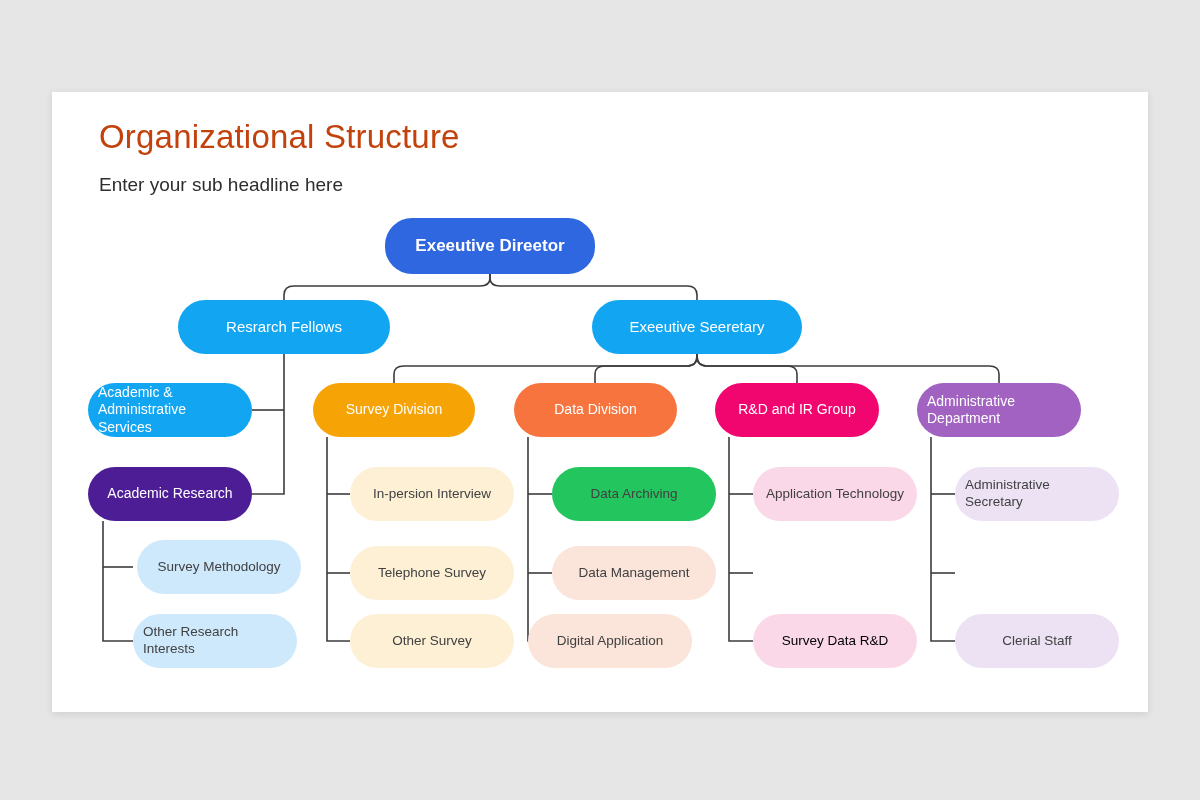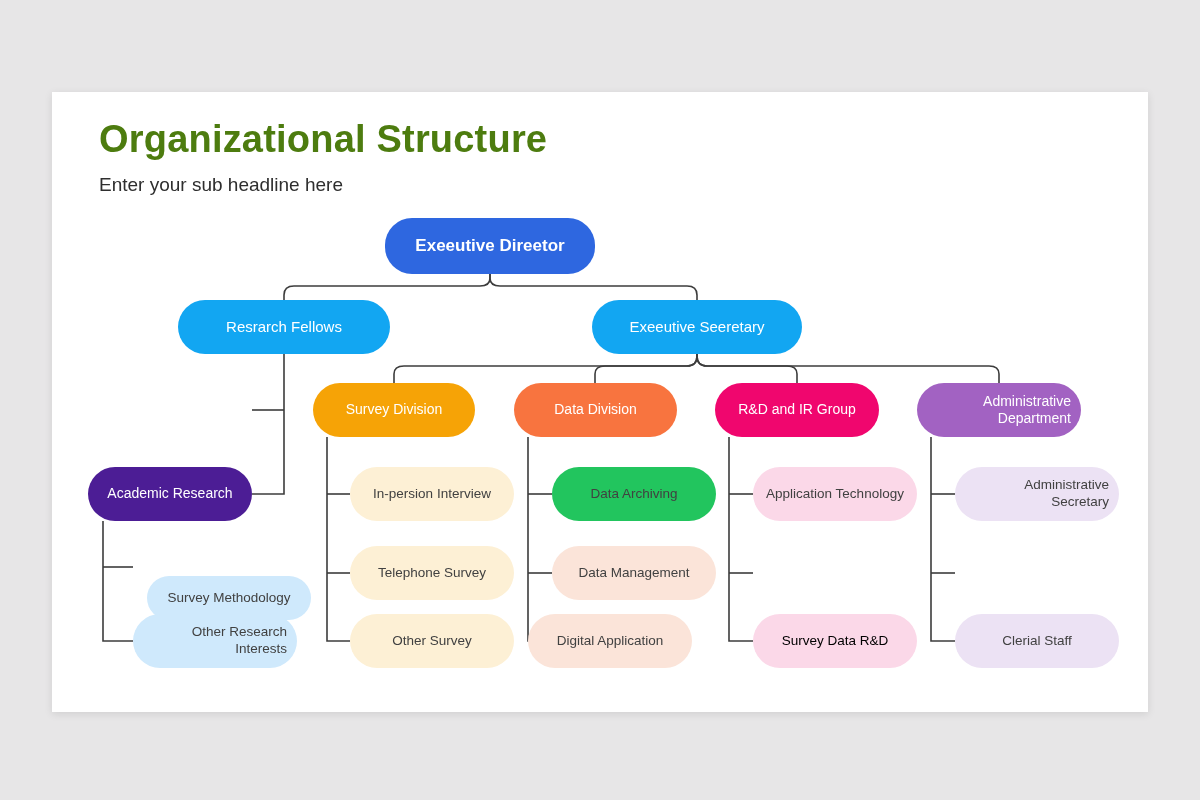--- a/index.html
+++ b/index.html
@@ -6,46 +6,46 @@
   html,body { width:1200px; height:800px; overflow:hidden; }
   body { font-family:"Liberation Sans", sans-serif; background:#e7e6e7; position:relative; }
 
   .card {
     position:absolute; left:52px; top:92px; width:1096px; height:620px;
     background:#ffffff; box-shadow:0 2px 8px rgba(0,0,0,0.10);
   }
 
   .page-title {
     position:absolute; left:47px; top:26px;
-    font-size:38px; font-weight:700; letter-spacing:0.2px; color:#4d7c0f;
+    font-size:33px; font-weight:400; letter-spacing:0.2px; color:#c2410c;
   }
   .page-subtitle {
     position:absolute; left:47px; top:82px;
     font-size:19px; font-weight:400; color:#2e2e2e;
   }
 
   svg.connectors { position:absolute; left:0; top:0; width:1096px; height:620px; }
   svg.connectors path { fill:none; stroke:#3c3c3c; stroke-width:1.6; }
 
   .node {
     position:absolute; display:flex; align-items:center; justify-content:center;
-    text-align:right; border-radius:27px; line-height:1.25; padding:4px 10px;
+    text-align:left; border-radius:27px; line-height:1.25; padding:4px 10px;
   }
   .lv1 { font-size:17px; font-weight:bold; }
   .lv2 { font-size:15px; font-weight:400; }
   .lv3 { font-size:14px; font-weight:400; }
   .leaf { font-size:13.5px; font-weight:400; }
 
   
   #n0  { left:333px; top:126px; width:210px; height:56px; }
   #n1  { left:126px; top:208px; width:212px; height:54px; }
   #n2  { left:540px; top:208px; width:210px; height:54px; }
   #n3  { left:36px;  top:291px; width:164px; height:54px; }
   #n4  { left:36px;  top:375px; width:164px; height:54px; }
-  #n5  { left:95px;  top:448px; width:164px; height:44px;margin-top:36px; }
+  #n5  { left:85px;  top:448px; width:164px; height:54px; }
   #n6  { left:81px;  top:522px; width:164px; height:54px; }
   #n7  { left:261px; top:291px; width:162px; height:54px; }
   #n8  { left:298px; top:375px; width:164px; height:54px; }
   #n9  { left:298px; top:454px; width:164px; height:54px; }
   #n10 { left:298px; top:522px; width:164px; height:54px; }
   #n11 { left:462px; top:291px; width:163px; height:54px; }
   #n12 { left:500px; top:375px; width:164px; height:54px; }
   #n13 { left:500px; top:454px; width:164px; height:54px; }
   #n14 { left:476px; top:522px; width:164px; height:54px; }
   #n15 { left:663px; top:291px; width:164px; height:54px; }
@@ -100,20 +100,23 @@
 
   <div class="node lv1" id="n0" style="background: rgb(46, 103, 224); color: rgb(255, 255, 255);">
       <span>Exeeutive Direetor</span>
     </div>
   <div class="node lv2" id="n1" style="background: rgb(18, 166, 242); color: rgb(255, 255, 255);">
       <span>Resrarch Fellows</span>
     </div>
   <div class="node lv2" id="n2" style="background: rgb(18, 166, 242); color: rgb(255, 255, 255);">
       <span>Exeeutive Seeretary</span>
     </div>
+  <div class="node lv3" id="n3" style="background: rgb(18, 166, 242); color: rgb(255, 255, 255);">
+      <span>Academic &amp; Administrative Services</span>
+    </div>
   <div class="node lv3" id="n4" style="background: #4c1d95; color: rgb(255, 255, 255);">
       <span>Academic Research</span>
     </div>
   <div class="node leaf" id="n5" style="background: rgb(207, 233, 252); color: rgb(65, 65, 65);">
       <span>Survey Methodology</span>
     </div>
   <div class="node leaf" id="n6" style="background: rgb(207, 233, 252); color: rgb(65, 65, 65);">
       <span>Other Research Interests</span>
     </div>
   <div class="node lv3" id="n7" style="background: rgb(246, 163, 6); color: rgb(255, 255, 255);">

